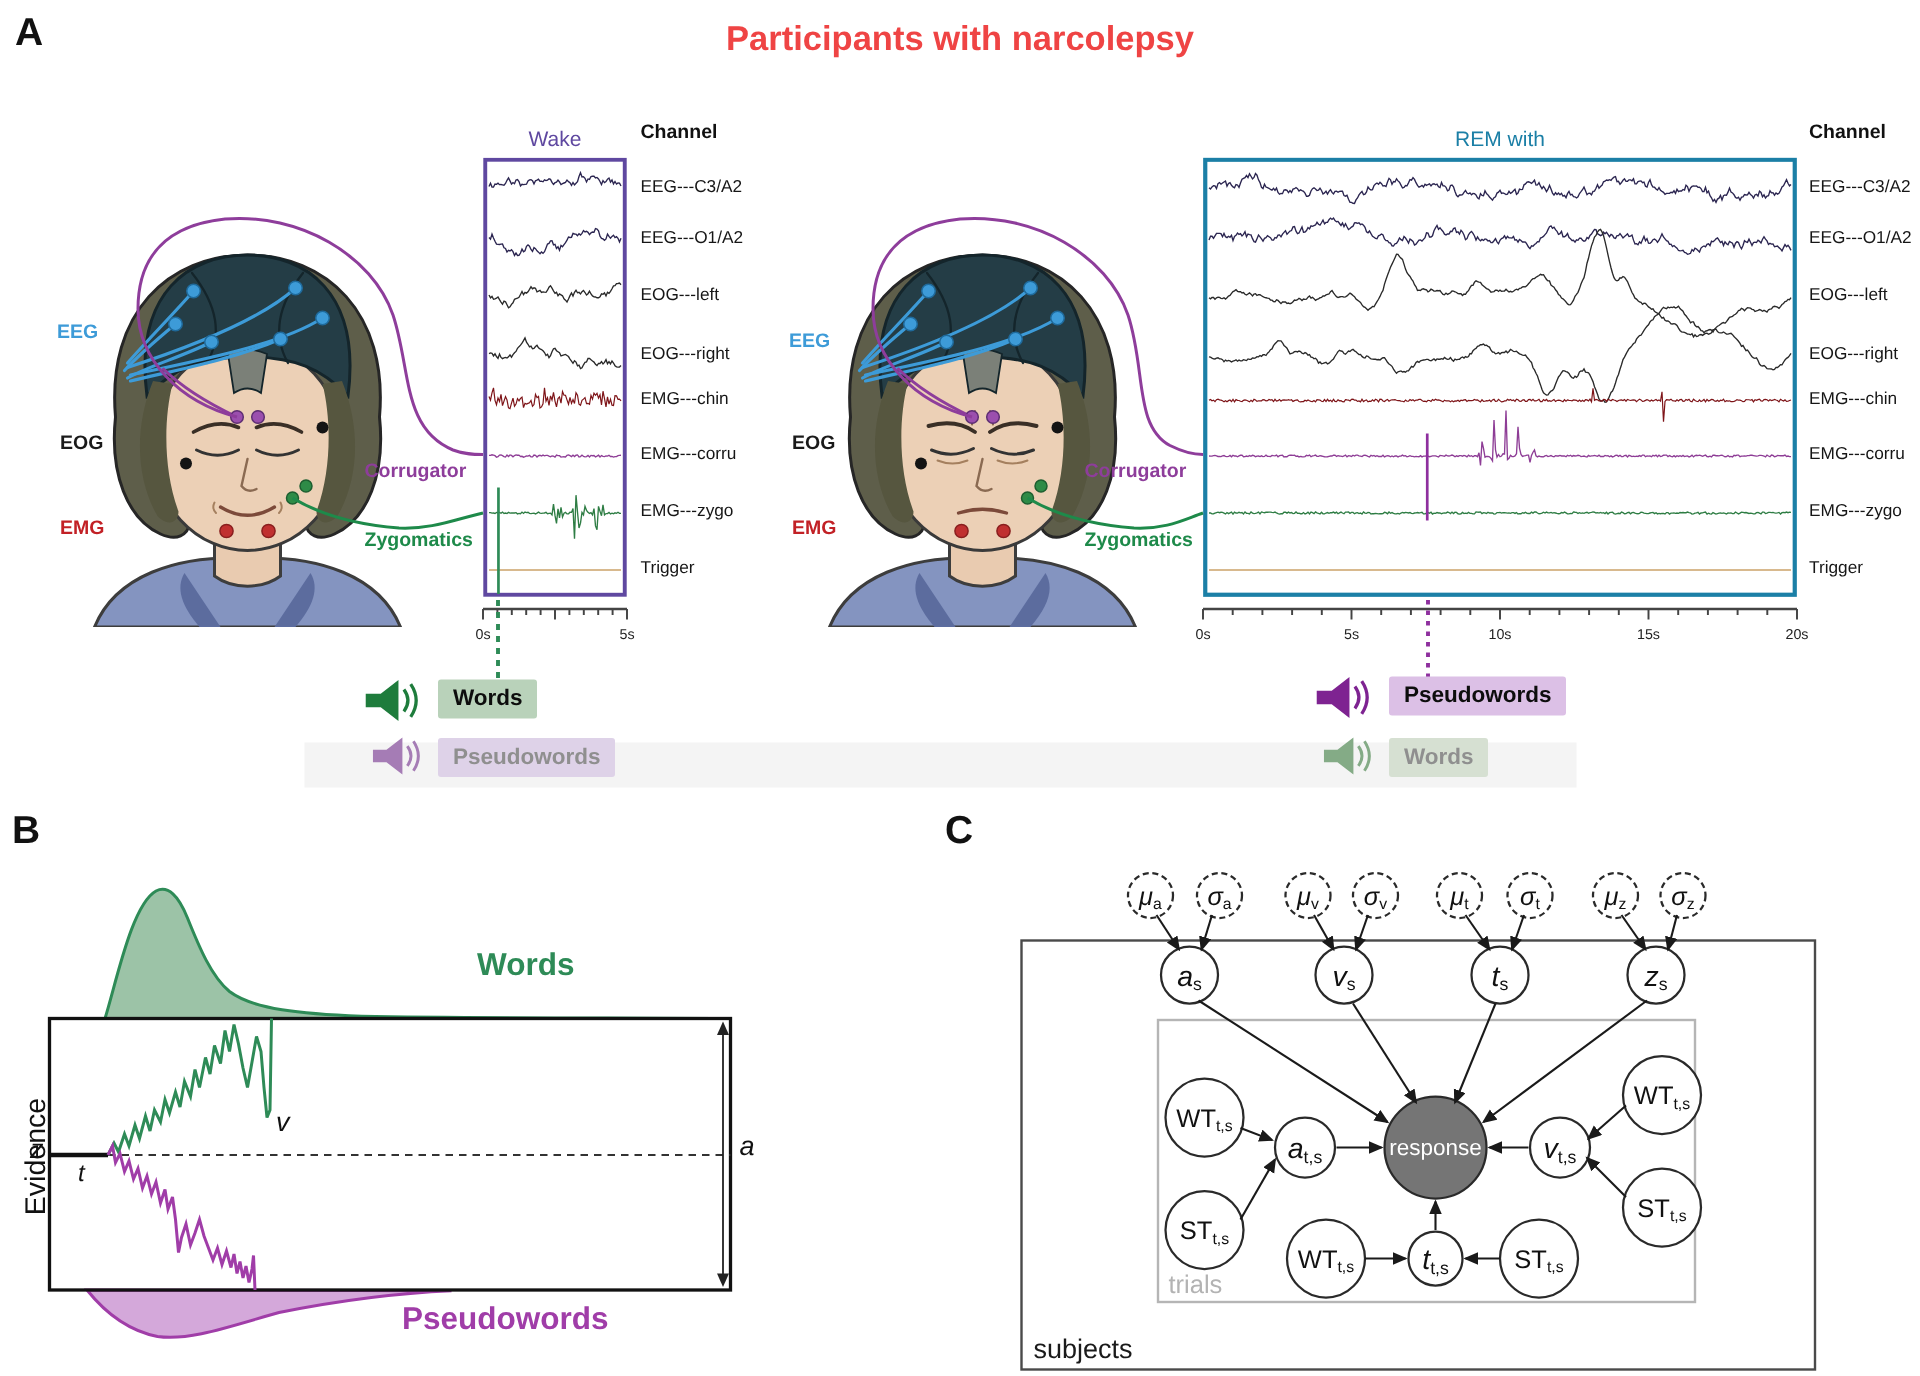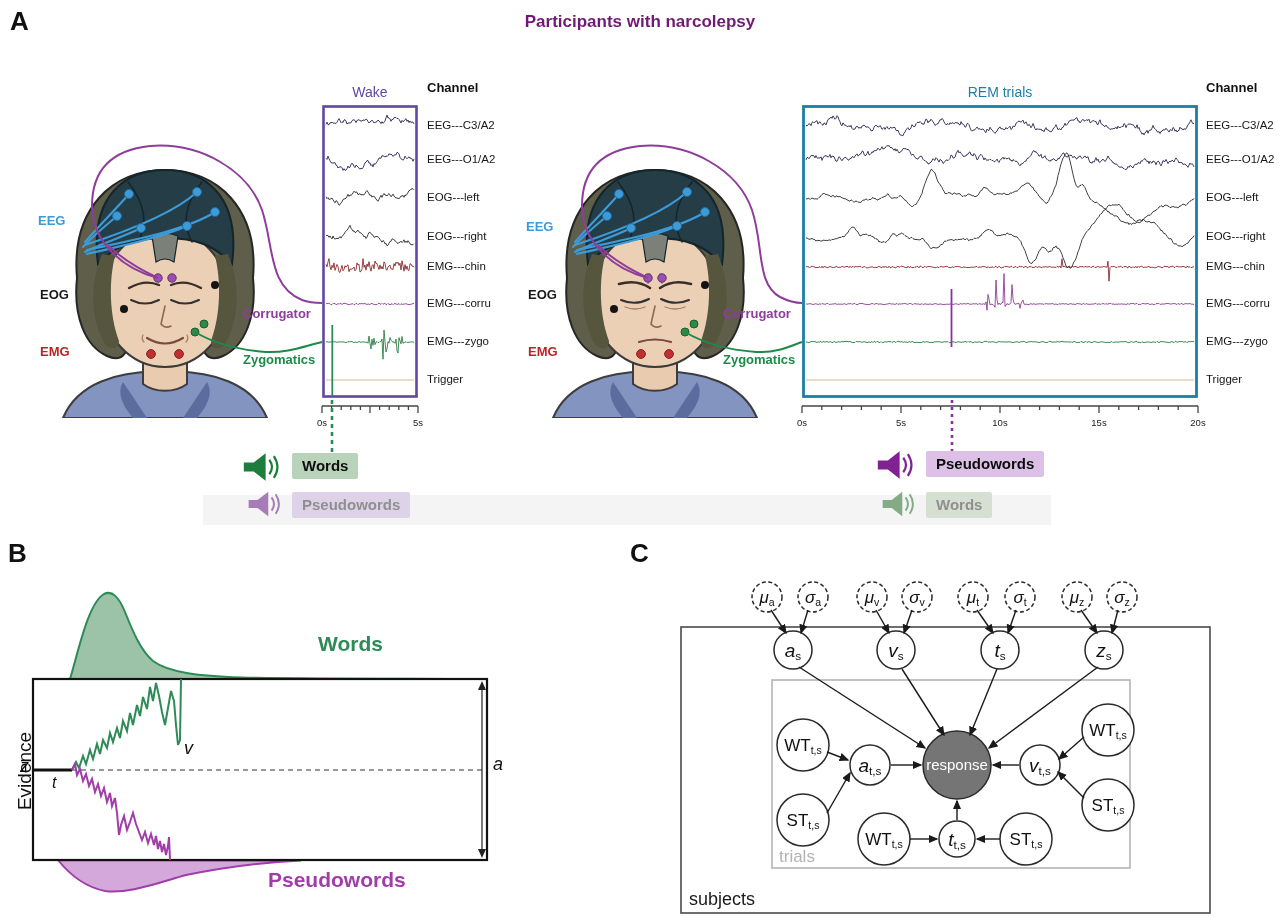--- a/index.html
+++ b/index.html
@@ -1,21 +1,21 @@
 <!DOCTYPE html>
 <html><head>
 <meta charset="utf-8">
 <style>
   html,body{margin:0;padding:0;background:#fff;}
   .page{position:relative;width:1280px;height:917px;background:#fff;
         font-family:"Liberation Sans",sans-serif;overflow:hidden;}
   .lbl{position:absolute;white-space:nowrap;}
   .abs{position:absolute;}
   .panel-letter{font-size:26px;font-weight:bold;color:#111;}
-  .fig-title{font-size:17px;font-weight:bold;color:#701a75;}
+  .fig-title{font-size:23px;font-weight:bold;color:#ef4444;}
   .sec-title{font-size:14px;font-weight:normal;}
   .chan-head{font-size:13px;font-weight:bold;color:#111;}
   .chan-lbl{font-size:11.5px;color:#161616;}
   .elec-lbl{font-size:13px;font-weight:bold;text-align:center;}
   .muscle-lbl{font-size:13px;font-weight:bold;text-align:center;}
   .spk-label{position:absolute;height:26px;line-height:26px;padding:0 10px;
              font-size:15px;font-weight:bold;border-radius:2px;}
   .ddm-word{font-size:21px;font-weight:bold;}
   .ital{font-style:italic;}
   svg{display:block;}
@@ -151,21 +151,21 @@
       <div class="lbl chan-lbl" style="left: 0px; top: 119px;">EEG---C3/A2</div>
       <div class="lbl chan-lbl" style="left: 0px; top: 153px;">EEG---O1/A2</div>
       <div class="lbl chan-lbl" style="left: 0px; top: 191px;">EOG---left</div>
       <div class="lbl chan-lbl" style="left: 0px; top: 230px;">EOG---right</div>
       <div class="lbl chan-lbl" style="left: 0px; top: 260px;">EMG---chin</div>
       <div class="lbl chan-lbl" style="left: 0px; top: 297px;">EMG---corru</div>
       <div class="lbl chan-lbl" style="left: 0px; top: 335px;">EMG---zygo</div>
       <div class="lbl chan-lbl" style="left: 0px; top: 373px;">Trigger</div>
     </div>
 
-  <div class="lbl sec-title" style="left:1000px;top:84px;transform:translateX(-50%);color:#1b7fa6;">REM trials</div>
+  <div class="lbl sec-title" style="left:1000px;top:84px;transform:translateX(-50%);color:#1b7fa6;">REM with</div>
   <div class="lbl chan-head" style="left:1206px;top:80px;">Channel</div>
   <svg id="remSvg" class="abs" style="left:802px;top:105px;" width="396" height="293" viewBox="0 0 396 293">
       <rect x="1.5" y="1.5" width="393" height="290" fill="#fff" stroke="#1b7fa6" stroke-width="2.8"></rect>
       <polyline points="4,20.2 5,21.0 6,19.6 7,18.8 8,18.9 9,20.7 10,17.4 11,16.7 12,17.8 13,17.0 14,16.3 15,15.7 16,19.1 17,17.3 18,16.8 19,18.5 20,19.6 21,20.2 22,18.0 23,18.3 24,19.9 25,17.0 26,14.5 27,13.9 28,13.4 29,12.0 30,13.4 31,10.9 32,12.5 33,14.3 34,13.3 35,10.7 36,11.8 37,14.9 38,16.7 39,19.9 40,20.7 41,17.8 42,19.7 43,20.1 44,20.5 45,21.3 46,21.8 47,20.6 48,21.9 49,20.4 50,23.3 51,24.5 52,24.0 53,24.1 54,21.7 55,21.5 56,21.9 57,23.4 58,22.1 59,23.3 60,21.1 61,20.8 62,20.0 63,20.8 64,22.4 65,21.6 66,22.1 67,22.5 68,23.8 69,25.8 70,25.8 71,25.2 72,22.3 73,20.8 74,20.2 75,21.0 76,22.0 77,21.8 78,20.5 79,22.0 80,24.3 81,23.6 82,22.4 83,24.4 84,22.6 85,21.5 86,23.3 87,24.3 88,22.6 89,22.5 90,23.2 91,22.6 92,22.5 93,22.5 94,25.4 95,25.8 96,25.2 97,27.9 98,29.9 99,29.9 100,30.5 101,30.7 102,28.3 103,27.0 104,24.9 105,23.6 106,22.6 107,24.8 108,24.4 109,22.9 110,19.7 111,21.0 112,21.7 113,21.4 114,18.7 115,17.7 116,17.0 117,17.9 118,16.5 119,17.5 120,19.0 121,18.8 122,19.3 123,16.3 124,13.9 125,14.9 126,17.9 127,16.0 128,16.3 129,14.2 130,15.6 131,16.5 132,18.4 133,20.3 134,19.9 135,18.7 136,18.9 137,16.9 138,14.7 139,15.1 140,13.4 141,14.6 142,16.8 143,18.6 144,19.8 145,19.3 146,18.6 147,19.7 148,17.8 149,18.6 150,18.0 151,17.6 152,18.9 153,17.7 154,17.5 155,18.2 156,17.7 157,19.5 158,20.0 159,16.6 160,18.9 161,18.9 162,19.9 163,22.2 164,21.7 165,18.7 166,18.4 167,19.6 168,22.7 169,25.2 170,26.2 171,25.0 172,25.0 173,24.8 174,23.3 175,22.0 176,23.7 177,24.2 178,23.6 179,24.9 180,24.0 181,24.1 182,24.9 183,26.8 184,27.6 185,24.1 186,25.3 187,25.5 188,22.2 189,24.1 190,24.9 191,26.3 192,27.3 193,28.4 194,26.8 195,26.2 196,23.7 197,23.1 198,21.8 199,23.9 200,23.6 201,24.0 202,24.7 203,24.4 204,22.5 205,23.9 206,23.3 207,22.2 208,21.2 209,24.5 210,23.7 211,21.1 212,21.4 213,21.3 214,18.2 215,17.6 216,16.4 217,16.2 218,16.6 219,17.2 220,16.3 221,15.1 222,18.4 223,18.3 224,16.8 225,19.1 226,20.8 227,19.3 228,20.8 229,22.8 230,21.1 231,18.5 232,21.0 233,23.7 234,25.0 235,23.5 236,24.7 237,23.7 238,24.9 239,23.9 240,25.8 241,25.3 242,26.8 243,24.1 244,22.6 245,25.0 246,24.6 247,26.1 248,26.2 249,27.0 250,26.2 251,24.0 252,22.8 253,21.5 254,19.7 255,22.2 256,24.8 257,23.9 258,23.8 259,24.9 260,22.6 261,22.4 262,20.5 263,18.2 264,20.5 265,19.3 266,18.5 267,16.2 268,15.8 269,15.0 270,15.3 271,14.8 272,15.3 273,13.9 274,13.1 275,12.7 276,16.1 277,15.9 278,17.9 279,16.7 280,15.2 281,14.2 282,15.9 283,15.9 284,14.9 285,14.9 286,15.5 287,14.2 288,17.6 289,17.6 290,16.1 291,15.8 292,15.6 293,16.8 294,16.4 295,19.2 296,19.7 297,16.7 298,14.8 299,18.1 300,19.7 301,19.8 302,21.0 303,21.7 304,20.1 305,21.9 306,22.6 307,23.2 308,24.5 309,23.9 310,23.9 311,23.9 312,23.2 313,23.5 314,22.2 315,23.9 316,21.2 317,22.7 318,22.3 319,22.3 320,21.3 321,21.7 322,18.5 323,19.4 324,22.6 325,20.3 326,19.3 327,18.9 328,19.1 329,19.0 330,19.9 331,19.8 332,20.7 333,22.7 334,22.7 335,19.8 336,23.6 337,22.4 338,25.5 339,26.9 340,29.2 341,28.0 342,29.9 343,27.7 344,27.1 345,25.3 346,28.3 347,25.5 348,25.0 349,25.2 350,23.1 351,20.4 352,23.0 353,23.6 354,24.8 355,26.6 356,27.2 357,26.5 358,28.5 359,26.4 360,26.3 361,24.7 362,25.0 363,24.9 364,23.2 365,24.7 366,25.4 367,27.1 368,25.0 369,24.5 370,25.7 371,22.4 372,23.3 373,26.2 374,24.9 375,27.0 376,25.7 377,25.4 378,22.2 379,23.6 380,23.5 381,25.1 382,23.6 383,24.4 384,23.9 385,22.0 386,19.6 387,18.9 388,16.8 389,14.8 390,17.2 391,18.9 392,18.0" fill="none" stroke="#2b2550" stroke-width="0.9"></polyline>
       <polyline points="4,55.0 5,52.5 6,52.5 7,53.8 8,52.2 9,50.6 10,50.6 11,50.6 12,50.8 13,52.8 14,50.6 15,52.8 16,53.4 17,52.5 18,53.2 19,51.8 20,55.4 21,52.6 22,51.9 23,50.4 24,51.3 25,50.8 26,52.3 27,51.3 28,49.5 29,52.8 30,51.0 31,51.4 32,51.6 33,54.1 34,56.1 35,56.4 36,54.1 37,51.7 38,52.9 39,54.3 40,55.8 41,53.9 42,53.4 43,52.1 44,52.8 45,53.5 46,55.1 47,55.0 48,53.4 49,53.7 50,51.8 51,51.6 52,52.9 53,51.1 54,49.9 55,48.8 56,51.2 57,50.1 58,49.0 59,48.7 60,46.3 61,46.1 62,49.1 63,50.8 64,50.3 65,48.3 66,46.3 67,49.8 68,49.7 69,48.7 70,46.7 71,47.6 72,45.6 73,45.9 74,45.4 75,45.0 76,43.2 77,44.5 78,45.1 79,43.5 80,41.7 81,44.2 82,43.3 83,43.2 84,41.5 85,40.4 86,41.3 87,40.4 88,42.1 89,42.8 90,42.6 91,44.0 92,45.3 93,43.7 94,46.1 95,44.2 96,46.2 97,48.0 98,47.3 99,46.4 100,45.8 101,43.6 102,43.5 103,43.9 104,43.5 105,44.8 106,44.3 107,45.1 108,46.6 109,49.5 110,50.2 111,49.0 112,50.8 113,52.5 114,53.2 115,53.9 116,54.1 117,52.2 118,51.7 119,51.0 120,51.7 121,54.3 122,55.4 123,55.4 124,56.7 125,57.0 126,58.9 127,59.0 128,57.5 129,57.3 130,55.7 131,53.6 132,54.8 133,55.3 134,52.7 135,53.7 136,55.2 137,57.1 138,54.4 139,55.1 140,55.9 141,58.4 142,57.8 143,56.4 144,55.1 145,54.9 146,55.7 147,54.6 148,53.5 149,50.2 150,50.4 151,53.0 152,53.0 153,52.2 154,48.8 155,46.9 156,45.3 157,47.9 158,46.8 159,48.2 160,49.3 161,51.1 162,51.6 163,50.9 164,51.0 165,49.2 166,49.3 167,47.4 168,46.9 169,49.9 170,49.6 171,51.1 172,48.5 173,49.7 174,51.7 175,54.8 176,54.1 177,51.5 178,50.1 179,49.3 180,50.6 181,52.3 182,55.0 183,52.9 184,54.6 185,55.5 186,54.6 187,55.3 188,54.3 189,54.6 190,55.6 191,55.4 192,56.7 193,56.7 194,55.5 195,54.1 196,56.2 197,57.5 198,55.2 199,54.1 200,53.6 201,52.2 202,54.1 203,52.6 204,53.6 205,53.6 206,53.7 207,52.7 208,55.1 209,54.8 210,56.4 211,54.6 212,55.3 213,56.3 214,56.3 215,56.4 216,57.9 217,59.7 218,60.8 219,58.9 220,59.2 221,58.0 222,57.3 223,56.1 224,56.2 225,53.7 226,53.2 227,52.6 228,51.4 229,50.3 230,48.1 231,46.1 232,45.6 233,47.2 234,46.5 235,48.1 236,49.2 237,51.2 238,50.8 239,49.2 240,52.8 241,52.8 242,52.1 243,50.7 244,53.4 245,54.2 246,55.3 247,55.2 248,56.4 249,54.9 250,55.2 251,53.8 252,53.8 253,55.1 254,55.8 255,55.4 256,53.3 257,54.1 258,52.0 259,51.0 260,49.4 261,48.0 262,48.1 263,50.8 264,51.4 265,52.1 266,51.6 267,49.8 268,50.8 269,49.9 270,51.2 271,52.8 272,51.3 273,51.9 274,53.6 275,53.9 276,52.1 277,52.1 278,50.8 279,52.1 280,53.6 281,52.6 282,51.9 283,50.9 284,52.6 285,52.4 286,51.7 287,55.1 288,57.6 289,57.4 290,58.2 291,56.2 292,57.2 293,54.9 294,52.6 295,55.5 296,54.1 297,57.1 298,57.2 299,56.3 300,54.8 301,54.4 302,55.1 303,56.5 304,55.1 305,53.2 306,50.9 307,53.0 308,54.2 309,55.5 310,55.9 311,57.9 312,57.8 313,59.4 314,58.7 315,59.6 316,60.5 317,62.0 318,62.2 319,62.1 320,61.9 321,63.3 322,63.5 323,64.5 324,64.3 325,63.9 326,61.4 327,62.4 328,60.4 329,61.0 330,62.0 331,63.0 332,60.4 333,59.5 334,59.0 335,59.6 336,57.9 337,57.5 338,58.7 339,55.8 340,56.2 341,55.4 342,54.2 343,53.6 344,55.1 345,56.7 346,55.9 347,58.7 348,56.2 349,57.5 350,58.2 351,56.0 352,56.6 353,57.1 354,59.8 355,57.1 356,56.1 357,56.7 358,59.2 359,60.9 360,58.7 361,55.5 362,56.3 363,56.6 364,54.4 365,56.5 366,58.6 367,56.7 368,56.4 369,56.7 370,55.1 371,55.9 372,57.0 373,54.5 374,52.9 375,54.4 376,55.6 377,58.0 378,57.2 379,57.7 380,57.6 381,59.5 382,59.2 383,59.0 384,60.1 385,60.9 386,62.3 387,60.1 388,58.1 389,59.5 390,58.5 391,59.9 392,61.9" fill="none" stroke="#2b2550" stroke-width="0.9"></polyline>
       <polyline points="4,93.5 5,94.2 6,93.3 7,93.3 8,94.5 9,93.5 10,93.1 11,93.3 12,93.9 13,94.1 14,93.5 15,94.4 16,93.5 17,92.4 18,92.0 19,90.6 20,89.4 21,88.9 22,88.1 23,89.2 24,89.5 25,89.4 26,90.3 27,90.0 28,91.2 29,91.7 30,91.0 31,90.3 32,91.1 33,92.3 34,91.1 35,90.8 36,92.0 37,91.5 38,91.4 39,92.2 40,92.8 41,93.2 42,93.5 43,93.8 44,93.9 45,95.0 46,95.1 47,96.0 48,96.2 49,94.9 50,95.3 51,96.3 52,97.4 53,96.3 54,96.3 55,96.3 56,97.3 57,97.0 58,97.5 59,97.1 60,96.2 61,95.0 62,95.2 63,94.8 64,93.9 65,94.4 66,95.4 67,94.4 68,94.6 69,94.4 70,93.1 71,92.3 72,93.8 73,93.2 74,94.1 75,95.2 76,94.6 77,94.3 78,93.5 79,93.3 80,92.3 81,92.3 82,91.6 83,91.3 84,91.0 85,89.4 86,88.7 87,90.3 88,91.6 89,92.8 90,93.4 91,93.0 92,92.7 93,92.7 94,93.1 95,92.9 96,92.3 97,91.3 98,90.4 99,91.1 100,92.0 101,92.8 102,94.3 103,95.1 104,95.8 105,96.6 106,98.3 107,99.4 108,99.9 109,100.9 110,101.9 111,100.9 112,100.3 113,99.3 114,99.5 115,97.8 116,96.1 117,94.5 118,92.6 119,90.3 120,88.6 121,84.4 122,81.3 123,78.5 124,75.9 125,73.1 126,71.1 127,69.0 128,66.8 129,64.5 130,64.6 131,66.1 132,67.1 133,67.9 134,71.1 135,74.4 136,76.8 137,78.2 138,79.3 139,81.1 140,82.4 141,84.8 142,86.2 143,88.6 144,88.4 145,88.7 146,87.7 147,87.5 148,88.0 149,88.2 150,89.6 151,89.0 152,87.8 153,88.3 154,89.0 155,89.1 156,88.7 157,88.8 158,88.7 159,90.1 160,91.2 161,91.5 162,90.4 163,91.3 164,90.7 165,90.2 166,89.0 167,89.1 168,89.5 169,90.0 170,90.7 171,90.8 172,90.8 173,92.0 174,91.0 175,91.2 176,89.7 177,88.8 178,86.8 179,85.3 180,85.2 181,83.1 182,82.2 183,82.8 184,83.1 185,83.2 186,84.8 187,85.6 188,86.5 189,87.4 190,87.8 191,88.5 192,89.8 193,89.6 194,89.4 195,88.5 196,88.4 197,89.3 198,88.4 199,89.2 200,89.1 201,89.0 202,87.9 203,88.9 204,89.6 205,89.2 206,89.7 207,89.2 208,88.3 209,87.8 210,88.3 211,87.2 212,87.1 213,86.3 214,86.1 215,86.2 216,85.4 217,84.2 218,83.1 219,81.6 220,80.8 221,80.7 222,79.8 223,79.2 224,78.7 225,77.9 226,78.3 227,78.1 228,79.8 229,81.3 230,82.2 231,82.3 232,85.1 233,85.8 234,86.5 235,88.2 236,89.3 237,91.4 238,92.0 239,93.7 240,94.2 241,95.1 242,96.3 243,97.6 244,98.2 245,98.1 246,96.8 247,95.1 248,92.5 249,91.3 250,89.9 251,87.4 252,84.3 253,82.0 254,80.1 255,75.9 256,70.5 257,67.2 258,62.7 259,58.9 260,56.2 261,53.1 262,52.0 263,49.7 264,48.4 265,47.9 266,49.6 267,52.0 268,55.9 269,60.2 270,64.9 271,69.4 272,73.5 273,77.2 274,80.1 275,81.7 276,82.2 277,81.8 278,80.2 279,80.4 280,79.4 281,79.8 282,81.3 283,82.7 284,85.1 285,87.5 286,90.0 287,91.6 288,93.8 289,94.4 290,95.5 291,96.3 292,96.6 293,97.9 294,97.1 295,97.3 296,98.4 297,99.6 298,100.2 299,101.1 300,100.9 301,102.6 302,103.3 303,103.8 304,104.2 305,105.8 306,107.1 307,106.6 308,108.5 309,109.0 310,109.0 311,109.6 312,110.9 313,111.0 314,110.8 315,111.1 316,112.0 317,113.8 318,115.3 319,116.2 320,116.4 321,116.6 322,117.1 323,117.7 324,117.7 325,118.2 326,117.5 327,119.6 328,118.2 329,119.3 330,119.1 331,118.2 332,118.0 333,118.6 334,117.9 335,117.3 336,117.1 337,117.8 338,117.5 339,116.8 340,114.8 341,114.7 342,113.4 343,112.5 344,112.0 345,111.2 346,110.4 347,110.0 348,110.5 349,109.4 350,108.0 351,106.6 352,106.2 353,105.9 354,105.0 355,104.5 356,103.5 357,102.0 358,101.7 359,100.6 360,101.0 361,102.1 362,101.0 363,100.1 364,100.2 365,100.4 366,101.2 367,101.4 368,102.6 369,102.3 370,101.9 371,101.4 372,101.8 373,102.5 374,101.9 375,102.4 376,103.0 377,101.5 378,101.1 379,100.9 380,99.6 381,99.2 382,99.4 383,99.8 384,100.5 385,99.4 386,98.0 387,97.3 388,96.1 389,95.8 390,94.6 391,94.8 392,93.4" fill="none" stroke="#2a2a2a" stroke-width="0.9"></polyline>
       <polyline points="4,132.9 5,133.1 6,133.7 7,134.2 8,134.3 9,133.8 10,133.5 11,134.2 12,134.3 13,134.8 14,136.2 15,135.1 16,135.7 17,135.3 18,135.6 19,136.3 20,135.8 21,135.5 22,134.9 23,135.8 24,135.1 25,135.6 26,135.6 27,134.8 28,135.1 29,135.4 30,134.3 31,134.6 32,134.5 33,133.6 34,133.8 35,133.6 36,132.8 37,132.9 38,132.0 39,132.6 40,131.5 41,131.5 42,132.0 43,130.5 44,129.6 45,128.1 46,127.6 47,125.4 48,124.2 49,123.2 50,122.1 51,122.2 52,122.2 53,123.5 54,125.3 55,126.2 56,127.1 57,129.1 58,130.9 59,130.6 60,130.2 61,129.4 62,129.3 63,129.6 64,129.0 65,129.4 66,130.5 67,130.8 68,130.1 69,130.6 70,131.8 71,131.4 72,133.1 73,133.2 74,134.2 75,133.8 76,134.9 77,137.1 78,136.3 79,137.5 80,137.3 81,136.9 82,136.5 83,137.6 84,137.1 85,136.2 86,135.1 87,134.3 88,132.5 89,131.0 90,129.4 91,128.5 92,129.0 93,129.2 94,130.7 95,131.1 96,130.1 97,129.0 98,129.3 99,128.4 100,127.9 101,128.9 102,129.5 103,130.5 104,131.4 105,131.3 106,132.6 107,133.4 108,133.6 109,132.3 110,132.5 111,133.5 112,134.2 113,134.4 114,134.5 115,134.5 116,134.8 117,134.7 118,135.0 119,134.1 120,133.5 121,133.4 122,134.9 123,136.5 124,137.7 125,138.3 126,139.2 127,141.1 128,142.6 129,143.8 130,142.9 131,142.6 132,142.3 133,143.0 134,142.7 135,143.1 136,142.2 137,142.2 138,140.7 139,139.3 140,139.8 141,138.6 142,136.7 143,135.9 144,136.6 145,135.5 146,135.2 147,135.0 148,134.9 149,134.6 150,134.6 151,135.2 152,135.5 153,134.9 154,134.2 155,135.3 156,134.3 157,134.5 158,134.5 159,134.1 160,134.5 161,133.3 162,134.1 163,134.6 164,134.4 165,133.4 166,134.9 167,135.8 168,134.4 169,134.9 170,134.6 171,134.5 172,133.5 173,133.0 174,133.7 175,132.7 176,133.2 177,132.7 178,130.7 179,130.9 180,128.8 181,127.8 182,127.3 183,125.9 184,125.6 185,124.8 186,124.8 187,124.3 188,125.3 189,125.1 190,125.9 191,126.4 192,128.5 193,129.7 194,129.8 195,130.9 196,130.6 197,130.0 198,131.0 199,130.1 200,129.9 201,130.0 202,129.0 203,130.2 204,129.3 205,127.9 206,128.5 207,129.3 208,129.4 209,129.1 210,130.1 211,130.9 212,131.3 213,131.7 214,131.9 215,131.7 216,133.2 217,134.3 218,135.6 219,136.6 220,140.2 221,141.6 222,143.8 223,145.7 224,148.9 225,151.6 226,154.7 227,156.9 228,157.7 229,158.4 230,158.3 231,156.8 232,155.7 233,155.3 234,153.9 235,151.2 236,148.7 237,146.3 238,145.1 239,143.5 240,142.1 241,142.2 242,142.7 243,143.1 244,144.0 245,145.7 246,146.8 247,147.2 248,145.8 249,146.6 250,145.4 251,142.9 252,142.3 253,142.4 254,140.9 255,143.1 256,143.3 257,143.5 258,145.1 259,147.2 260,149.4 261,152.8 262,155.1 263,157.9 264,160.9 265,162.3 266,162.2 267,161.7 268,163.2 269,162.9 270,161.5 271,159.1 272,156.6 273,155.7 274,153.3 275,150.3 276,146.8 277,144.7 278,141.2 279,138.2 280,134.7 281,133.1 282,131.1 283,129.2 284,127.4 285,126.6 286,125.4 287,124.0 288,123.5 289,121.1 290,119.8 291,118.7 292,118.5 293,116.9 294,115.2 295,113.8 296,112.5 297,111.5 298,109.6 299,108.5 300,108.2 301,106.1 302,105.3 303,104.8 304,103.9 305,102.4 306,100.9 307,99.9 308,100.5 309,100.8 310,99.7 311,100.2 312,99.8 313,100.1 314,99.6 315,100.3 316,99.9 317,99.1 318,100.7 319,101.6 320,102.4 321,104.5 322,105.5 323,106.9 324,108.2 325,110.2 326,109.6 327,109.6 328,111.9 329,112.9 330,112.7 331,113.8 332,115.4 333,115.6 334,116.8 335,115.7 336,115.5 337,115.0 338,114.7 339,115.1 340,116.3 341,114.4 342,114.5 343,116.1 344,116.8 345,116.9 346,116.9 347,116.3 348,117.0 349,117.7 350,117.7 351,117.4 352,117.2 353,118.1 354,119.3 355,120.4 356,121.3 357,122.5 358,123.9 359,125.9 360,125.3 361,127.1 362,128.8 363,128.4 364,129.8 365,131.4 366,132.8 367,133.6 368,133.9 369,133.6 370,135.3 371,137.7 372,138.8 373,139.0 374,138.7 375,139.5 376,140.8 377,140.9 378,140.9 379,141.0 380,141.5 381,141.3 382,139.9 383,140.0 384,139.2 385,138.1 386,138.2 387,136.5 388,135.0 389,133.9 390,133.3 391,132.1 392,130.6" fill="none" stroke="#2a2a2a" stroke-width="0.9"></polyline>
       <polyline points="4,161.9 5,161.3 6,162.2 7,161.8 8,162.8 9,161.5 10,161.1 11,161.6 12,161.8 13,162.2 14,162.8 15,162.1 16,162.8 17,162.1 18,161.7 19,162.7 20,161.2 21,162.9 22,161.4 23,161.9 24,162.0 25,162.5 26,162.7 27,161.9 28,161.6 29,161.8 30,162.3 31,162.9 32,161.9 33,162.7 34,161.2 35,161.7 36,162.6 37,162.2 38,162.3 39,162.2 40,161.4 41,161.6 42,162.3 43,162.1 44,161.3 45,161.7 46,161.4 47,162.7 48,161.2 49,162.4 50,162.1 51,161.3 52,162.4 53,161.7 54,161.6 55,161.8 56,161.8 57,161.4 58,161.8 59,161.5 60,162.6 61,162.1 62,161.7 63,161.6 64,162.7 65,162.9 66,162.8 67,162.7 68,161.8 69,162.3 70,161.6 71,162.2 72,162.6 73,162.7 74,162.0 75,162.9 76,161.5 77,161.6 78,161.7 79,162.5 80,162.7 81,161.4 82,162.7 83,161.2 84,162.4 85,161.8 86,162.8 87,161.2 88,162.6 89,162.8 90,161.5 91,162.2 92,162.1 93,162.8 94,162.9 95,161.4 96,161.6 97,161.7 98,162.3 99,161.2 100,161.1 101,161.8 102,161.7 103,162.6 104,162.3 105,162.9 106,161.1 107,162.7 108,162.0 109,161.6 110,162.9 111,162.4 112,162.6 113,161.6 114,162.4 115,161.2 116,161.6 117,162.9 118,161.1 119,161.2 120,162.3 121,162.7 122,161.9 123,161.3 124,162.5 125,161.8 126,161.5 127,161.6 128,161.4 129,161.8 130,162.1 131,162.1 132,162.4 133,162.5 134,162.9 135,161.7 136,162.5 137,162.5 138,161.4 139,162.0 140,161.5 141,162.4 142,161.7 143,161.7 144,161.3 145,161.2 146,162.0 147,162.6 148,162.4 149,162.8 150,161.9 151,162.0 152,162.6 153,161.3 154,162.0 155,161.2 156,161.7 157,161.6 158,161.9 159,162.3 160,162.9 161,161.8 162,162.3 163,162.2 164,162.2 165,162.9 166,162.1 167,162.8 168,162.3 169,162.4 170,161.8 171,162.7 172,161.8 173,162.1 174,161.6 175,161.5 176,162.6 177,161.9 178,162.1 179,162.1 180,161.9 181,161.3 182,161.8 183,161.6 184,162.3 185,162.9 186,161.5 187,162.6 188,162.5 189,162.1 190,162.3 191,161.7 192,162.7 193,161.6 194,161.2 195,162.6 196,162.5 197,161.2 198,162.1 199,162.9 200,162.8 201,162.3 202,162.2 203,161.2 204,161.9 205,161.3 206,162.1 207,161.7 208,162.6 209,161.1 210,161.5 211,162.5 212,162.6 213,161.7 214,161.5 215,162.6 216,162.6 217,161.4 218,161.3 219,162.1 220,161.2 221,162.3 222,162.3 223,161.8 224,161.2 225,162.7 226,162.7 227,161.4 228,162.2 229,161.3 230,162.5 231,162.1 232,162.6 233,162.0 234,161.3 235,162.6 236,162.0 237,161.8 238,161.9 239,162.3 240,162.8 241,161.5 242,162.4 243,161.6 244,161.9 245,162.0 246,162.2 247,161.6 248,161.7 249,161.9 250,162.6 251,161.7 252,162.6 253,161.9 254,162.6 255,161.5 256,161.6 257,162.3 258,161.1 259,162.9 260,153.8 261,161.9 262,161.3 263,161.5 264,162.3 265,162.1 266,162.5 267,161.2 268,161.4 269,162.6 270,161.2 271,161.7 272,162.2 273,161.3 274,161.7 275,162.0 276,162.7 277,162.0 278,161.7 279,161.6 280,162.0 281,161.3 282,162.5 283,161.3 284,161.7 285,162.0 286,161.8 287,161.6 288,161.7 289,162.8 290,161.9 291,161.1 292,161.6 293,162.6 294,162.4 295,161.9 296,161.5 297,161.8 298,162.5 299,161.7 300,162.3 301,161.8 302,161.3 303,162.2 304,161.6 305,162.4 306,156.2 307,176.2 308,162.6 309,161.5 310,161.6 311,161.7 312,161.1 313,162.1 314,162.2 315,162.5 316,161.5 317,162.3 318,161.4 319,161.3 320,162.5 321,162.4 322,161.3 323,161.8 324,161.2 325,162.5 326,162.9 327,161.1 328,162.0 329,162.5 330,162.7 331,161.6 332,162.7 333,162.2 334,161.3 335,162.9 336,161.3 337,162.3 338,161.9 339,161.2 340,161.4 341,162.3 342,162.5 343,161.8 344,162.6 345,161.8 346,162.1 347,161.1 348,162.8 349,162.1 350,162.4 351,162.2 352,162.7 353,162.8 354,162.6 355,162.2 356,161.4 357,161.8 358,161.8 359,162.2 360,162.8 361,162.6 362,161.4 363,161.5 364,161.5 365,161.8 366,161.4 367,162.9 368,161.5 369,161.9 370,161.4 371,161.1 372,162.3 373,162.4 374,161.4 375,161.3 376,161.5 377,162.3 378,161.5 379,162.0 380,161.8 381,161.3 382,161.7 383,162.0 384,162.9 385,161.2 386,161.8 387,162.3 388,161.6 389,162.6 390,162.5 391,162.0 392,161.7" fill="none" stroke="#7e1418" stroke-width="0.8"></polyline>
       <polyline points="4,199.0 5,199.1 6,199.1 7,198.8 8,198.6 9,198.9 10,199.3 11,199.3 12,199.4 13,198.9 14,198.7 15,199.2 16,199.4 17,199.3 18,198.6 19,199.5 20,198.5 21,199.0 22,198.9 23,199.5 24,198.9 25,198.5 26,198.4 27,199.5 28,199.4 29,199.0 30,199.4 31,198.7 32,199.2 33,198.5 34,198.8 35,199.5 36,199.1 37,199.0 38,199.4 39,198.9 40,199.4 41,199.3 42,198.4 43,199.2 44,199.3 45,199.4 46,198.6 47,198.8 48,198.9 49,198.4 50,199.5 51,198.8 52,198.6 53,198.5 54,199.6 55,199.4 56,199.5 57,198.7 58,198.4 59,198.5 60,198.6 61,198.5 62,199.2 63,199.0 64,199.6 65,199.3 66,199.5 67,199.6 68,199.4 69,198.5 70,198.9 71,198.4 72,199.5 73,198.9 74,198.7 75,198.4 76,199.2 77,199.2 78,198.8 79,199.0 80,199.2 81,199.5 82,199.6 83,199.5 84,199.2 85,199.0 86,199.0 87,198.5 88,198.4 89,199.3 90,198.8 91,199.0 92,199.1 93,199.4 94,199.0 95,198.4 96,199.6 97,198.8 98,198.9 99,199.3 100,198.5 101,199.0 102,198.4 103,198.4 104,198.9 105,199.1 106,199.4 107,198.6 108,198.5 109,198.7 110,199.2 111,199.6 112,198.5 113,199.0 114,198.6 115,199.3 116,198.8 117,199.3 118,199.3 119,199.3 120,198.5 121,199.6 122,199.1 123,198.8 124,199.0 125,199.5 126,199.0 127,199.5 128,198.9 129,199.0 130,199.6 131,199.1 132,199.1 133,198.4 134,199.0 135,198.8 136,199.5 137,199.3 138,198.8 139,199.2 140,199.2 141,199.6 142,199.3 143,199.4 144,199.5 145,198.8 146,199.6 147,199.1 148,199.1 149,198.9 150,199.1 151,199.5 152,199.2 153,198.9 154,198.9 155,198.9 156,199.3 157,199.6 158,198.7 159,198.8 160,198.9 161,199.2 162,198.4 163,198.9 164,199.0 165,198.8 166,198.4 167,198.8 168,199.5 169,198.9 170,199.3 171,198.7 172,198.7 173,199.1 174,198.6 175,198.9 176,199.6 177,198.4 178,199.2 179,198.8 180,199.5 181,198.8 182,198.8 183,199.5 184,196.9 185,205.3 186,189.4 187,194.0 188,199.8 189,199.3 190,199.3 191,199.5 192,200.6 193,202.3 194,175.0 195,194.9 196,199.7 197,198.0 198,199.5 199,199.0 200,197.5 201,197.6 202,168.6 203,201.4 204,200.5 205,198.5 206,199.4 207,199.4 208,198.9 209,197.5 210,179.6 211,193.8 212,197.9 213,199.3 214,198.9 215,198.8 216,198.4 217,198.4 218,203.3 219,198.6 220,196.5 221,195.0 222,198.9 223,199.6 224,199.0 225,199.4 226,199.5 227,199.6 228,198.9 229,198.6 230,199.3 231,199.1 232,198.7 233,199.2 234,199.5 235,198.8 236,199.0 237,199.0 238,198.6 239,199.0 240,198.9 241,199.0 242,199.5 243,198.5 244,199.0 245,198.5 246,199.3 247,198.7 248,199.0 249,198.9 250,198.5 251,198.7 252,199.4 253,199.2 254,199.0 255,199.4 256,199.6 257,198.6 258,199.2 259,198.9 260,198.9 261,198.6 262,198.9 263,199.2 264,198.4 265,199.3 266,199.3 267,199.3 268,198.6 269,198.9 270,198.8 271,199.5 272,198.9 273,199.6 274,199.2 275,198.6 276,198.4 277,199.2 278,198.5 279,199.4 280,199.4 281,198.7 282,198.5 283,199.6 284,198.5 285,198.9 286,199.4 287,199.1 288,199.4 289,199.1 290,199.3 291,198.7 292,199.3 293,198.4 294,198.4 295,199.5 296,198.9 297,199.1 298,198.9 299,199.5 300,198.5 301,199.0 302,198.4 303,199.5 304,198.4 305,199.3 306,199.1 307,198.5 308,198.4 309,198.4 310,199.4 311,198.7 312,199.3 313,199.5 314,198.8 315,199.6 316,198.8 317,199.3 318,198.8 319,199.3 320,198.6 321,199.4 322,199.1 323,199.0 324,199.6 325,199.2 326,198.4 327,199.6 328,198.7 329,198.5 330,198.7 331,198.4 332,198.8 333,199.2 334,198.7 335,198.4 336,199.4 337,199.5 338,199.1 339,199.6 340,198.4 341,198.5 342,198.8 343,198.8 344,198.9 345,198.6 346,198.5 347,199.0 348,199.5 349,199.4 350,198.7 351,199.5 352,199.3 353,199.6 354,198.5 355,198.8 356,198.4 357,198.4 358,199.5 359,199.1 360,199.1 361,199.0 362,199.1 363,198.8 364,198.7 365,198.5 366,198.5 367,198.7 368,198.9 369,199.1 370,198.9 371,198.6 372,198.6 373,198.7 374,199.0 375,199.6 376,198.4 377,199.0 378,199.5 379,198.4 380,198.6 381,199.5 382,199.3 383,198.6 384,198.7 385,198.8 386,198.8 387,198.8 388,198.4 389,199.3 390,199.0 391,199.4 392,199.4" fill="none" stroke="#8e3d96" stroke-width="0.9"></polyline>
       <polyline points="4,237.0 5,236.9 6,237.6 7,237.5 8,237.1 9,236.7 10,236.4 11,236.8 12,236.5 13,236.6 14,237.1 15,237.6 16,236.7 17,237.4 18,236.9 19,236.4 20,237.7 21,236.4 22,237.0 23,237.1 24,236.5 25,236.9 26,236.7 27,237.6 28,236.3 29,237.2 30,237.3 31,237.6 32,236.3 33,237.1 34,237.4 35,237.3 36,236.9 37,236.4 38,237.6 39,236.3 40,236.6 41,236.8 42,236.5 43,236.5 44,236.4 45,236.4 46,236.6 47,236.7 48,236.4 49,237.0 50,237.4 51,237.7 52,237.5 53,237.5 54,236.5 55,236.4 56,237.1 57,236.4 58,237.0 59,236.7 60,237.4 61,237.2 62,236.3 63,237.2 64,237.1 65,237.5 66,237.5 67,236.7 68,237.6 69,237.2 70,236.4 71,237.6 72,236.4 73,236.8 74,237.4 75,236.3 76,236.9 77,237.3 78,237.6 79,236.5 80,237.5 81,237.6 82,237.0 83,236.7 84,237.2 85,236.8 86,236.8 87,236.4 88,237.1 89,236.4 90,237.5 91,236.9 92,236.4 93,237.0 94,237.5 95,236.4 96,236.4 97,236.3 98,237.2 99,236.6 100,236.6 101,237.5 102,236.9 103,236.8 104,237.4 105,237.0 106,237.7 107,236.3 108,237.1 109,237.2 110,236.6 111,236.7 112,237.6 113,237.4 114,237.5 115,237.3 116,237.4 117,237.6 118,237.4 119,237.5 120,237.4 121,236.5 122,236.8 123,237.5 124,236.3 125,237.2 126,236.7 127,237.3 128,237.6 129,237.5 130,237.3 131,237.7 132,237.0 133,236.6 134,237.0 135,236.6 136,236.7 137,237.0 138,236.7 139,237.2 140,237.4 141,237.0 142,236.9 143,236.7 144,237.0 145,236.8 146,236.5 147,237.6 148,237.6 149,237.1 150,236.7 151,237.2 152,236.5 153,237.7 154,237.1 155,237.2 156,236.7 157,237.0 158,236.9 159,237.5 160,237.1 161,237.0 162,237.1 163,236.4 164,236.7 165,237.4 166,236.4 167,237.4 168,236.5 169,236.6 170,237.5 171,237.7 172,237.5 173,236.6 174,237.4 175,237.1 176,237.3 177,236.6 178,237.2 179,237.2 180,237.6 181,237.6 182,236.3 183,236.4 184,236.5 185,236.3 186,237.4 187,236.8 188,236.9 189,237.3 190,236.5 191,237.0 192,236.9 193,237.0 194,237.7 195,237.6 196,236.7 197,236.7 198,236.6 199,237.1 200,236.8 201,236.8 202,236.9 203,237.1 204,236.9 205,237.2 206,236.7 207,236.7 208,237.3 209,236.7 210,237.6 211,237.4 212,237.5 213,236.8 214,237.1 215,236.5 216,237.2 217,237.3 218,237.3 219,236.4 220,237.1 221,236.3 222,236.3 223,237.0 224,237.5 225,237.4 226,237.1 227,236.5 228,237.0 229,236.4 230,236.9 231,236.9 232,236.6 233,237.1 234,236.8 235,237.0 236,237.3 237,237.5 238,237.4 239,236.7 240,237.0 241,236.4 242,236.9 243,237.6 244,237.6 245,237.3 246,237.4 247,236.3 248,236.5 249,236.6 250,237.3 251,236.8 252,237.2 253,236.9 254,237.2 255,236.7 256,236.5 257,237.2 258,236.7 259,236.6 260,236.3 261,236.5 262,237.0 263,236.8 264,237.1 265,236.6 266,237.1 267,236.8 268,237.4 269,236.5 270,237.7 271,236.8 272,236.6 273,236.5 274,237.4 275,237.7 276,237.4 277,237.2 278,237.5 279,236.4 280,236.8 281,237.5 282,237.4 283,236.8 284,236.5 285,237.5 286,236.8 287,236.6 288,237.1 289,237.4 290,237.5 291,237.2 292,236.5 293,236.6 294,237.1 295,237.2 296,237.4 297,237.4 298,237.0 299,236.8 300,236.6 301,237.4 302,236.8 303,237.6 304,237.3 305,237.5 306,237.3 307,237.3 308,237.6 309,236.7 310,236.7 311,237.7 312,237.1 313,237.1 314,236.9 315,237.2 316,237.0 317,237.2 318,236.7 319,236.8 320,236.7 321,236.8 322,236.8 323,236.4 324,236.8 325,236.9 326,237.7 327,237.6 328,237.1 329,236.9 330,236.5 331,237.7 332,237.0 333,236.9 334,236.6 335,236.4 336,237.7 337,237.1 338,237.6 339,237.7 340,236.7 341,237.2 342,237.7 343,237.4 344,237.1 345,236.9 346,237.2 347,236.9 348,237.2 349,237.7 350,236.9 351,237.1 352,236.9 353,237.4 354,237.4 355,236.4 356,237.0 357,237.6 358,237.1 359,236.4 360,236.6 361,236.8 362,236.7 363,237.0 364,237.3 365,237.1 366,237.3 367,237.6 368,237.6 369,236.8 370,236.6 371,237.1 372,237.6 373,236.4 374,236.4 375,237.3 376,237.1 377,236.6 378,236.6 379,236.7 380,236.6 381,236.9 382,237.1 383,236.9 384,236.6 385,237.7 386,236.8 387,236.6 388,236.8 389,236.4 390,236.8 391,236.4 392,236.6" fill="none" stroke="#2e7d44" stroke-width="0.9"></polyline>

